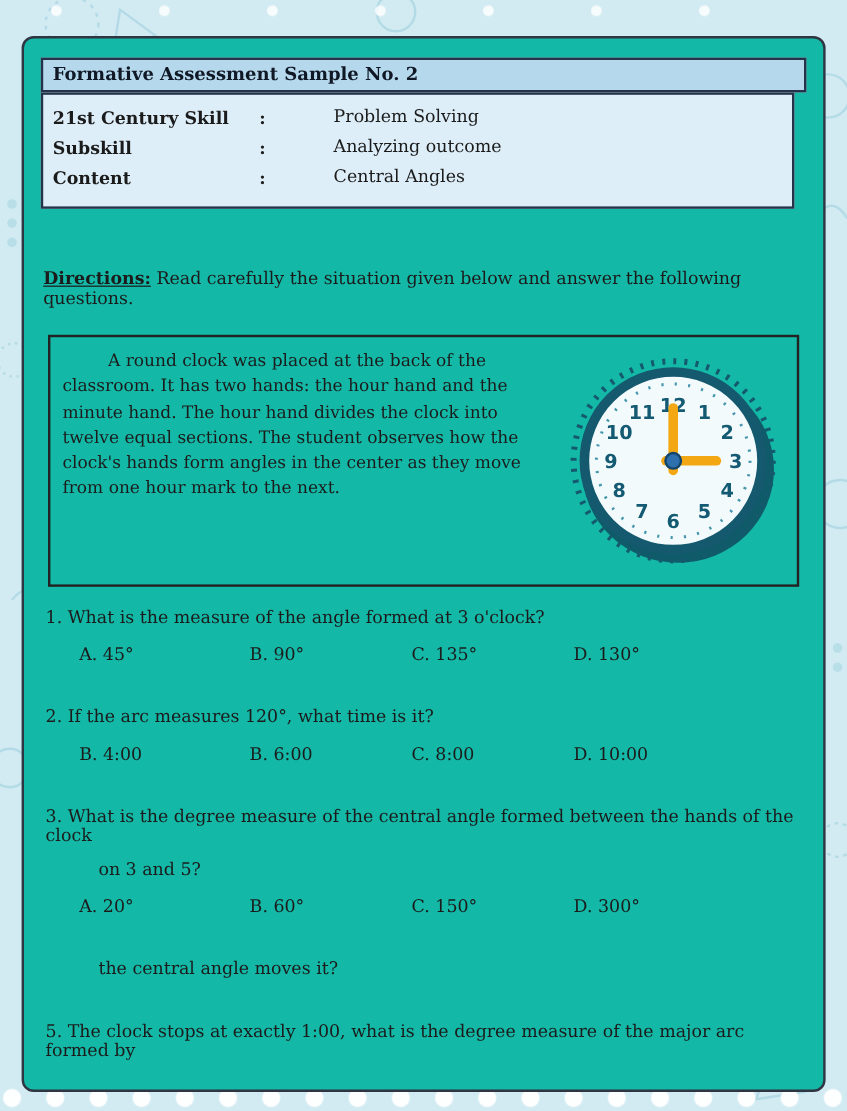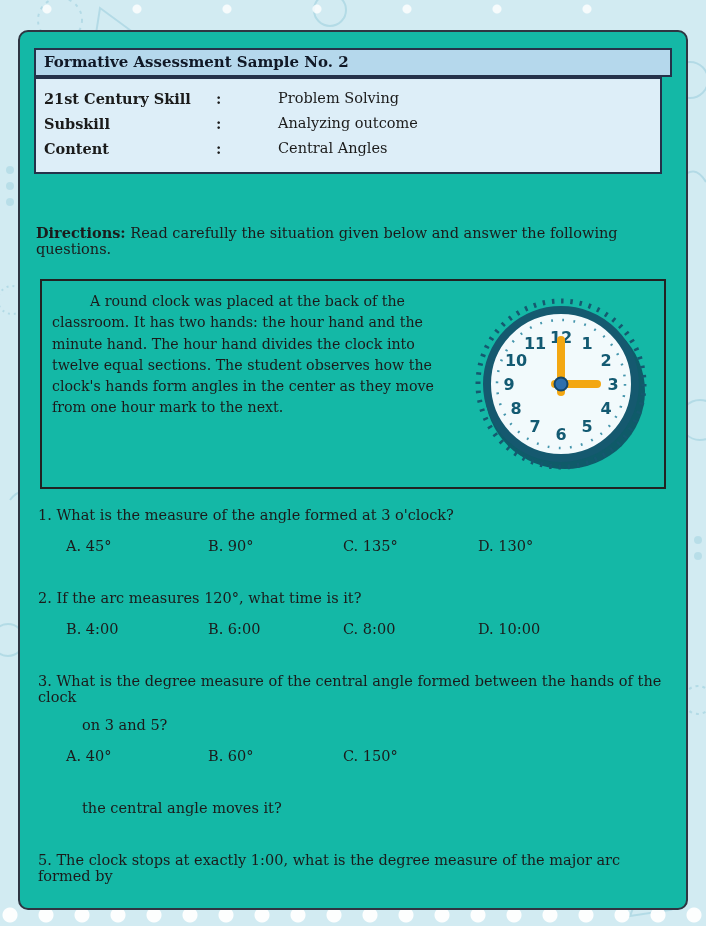--- a/index.html
+++ b/index.html
@@ -32,21 +32,21 @@
     padding:3px 8px 4px 8px; font-weight:bold; font-size:15px; color:#101826;
   }
   .info-box {
     margin-top:0; margin-right:10px;
     border:2px solid #25324a; background:#ddeef8; padding:7px 10px 11px 8px;
   }
   .info-row { display:grid; grid-template-columns:172px 62px 1fr; font-size:14.5px; padding:4px 0; }
   .info-label { font-weight:bold; }
   .info-sep { font-weight:bold; text-align:left; }
   .directions { margin-top:50px; font-size:14.5px; padding-left:2px; }
-  .directions b { font-weight:bold; }
+  .directions b { font-weight:bold;text-decoration:underline; }
   .situation-box {
     margin:22px 6px 0 6px; border:2px solid #222;
     min-height:198px; display:flex; padding:10px 6px 10px 10px;
   }
   .situation-text { width:412px; font-size:14.2px; line-height:1.5; text-indent:38px; }
   .clock-wrap { flex:1; display:flex; align-items:center; justify-content:center; }
   .questions { margin-top:18px; padding:0 4px; font-size:14.5px; }
   .question { margin-top:36px; }
   .question:first-child { margin-top:18px; }
   .q-line2 { padding-left:44px; margin-top:12px; }
@@ -154,23 +154,24 @@
         <span>B. 6:00</span>
         <span>C. 8:00</span>
         <span>D. 10:00</span>
       </div>
     </div>
 
     <div class="question">
       <div class="q-text">3. What is the degree measure of the central angle formed between the hands of the clock</div>
       <div class="q-line2">on 3 and 5?</div>
       <div class="options">
-        <span>A. 40°</span>
+        <span>A. 20°</span>
         <span>B. 60°</span>
         <span>C. 150°</span>
+        <span>D. 300°</span>
       </div>
     </div>
 
     <div class="question">
       <div class="q-line2">the central angle moves it?</div>
     </div>
 
     <div class="question">
       <div class="q-text">5. The clock stops at exactly 1:00, what is the degree measure of the major arc formed by</div>
 

